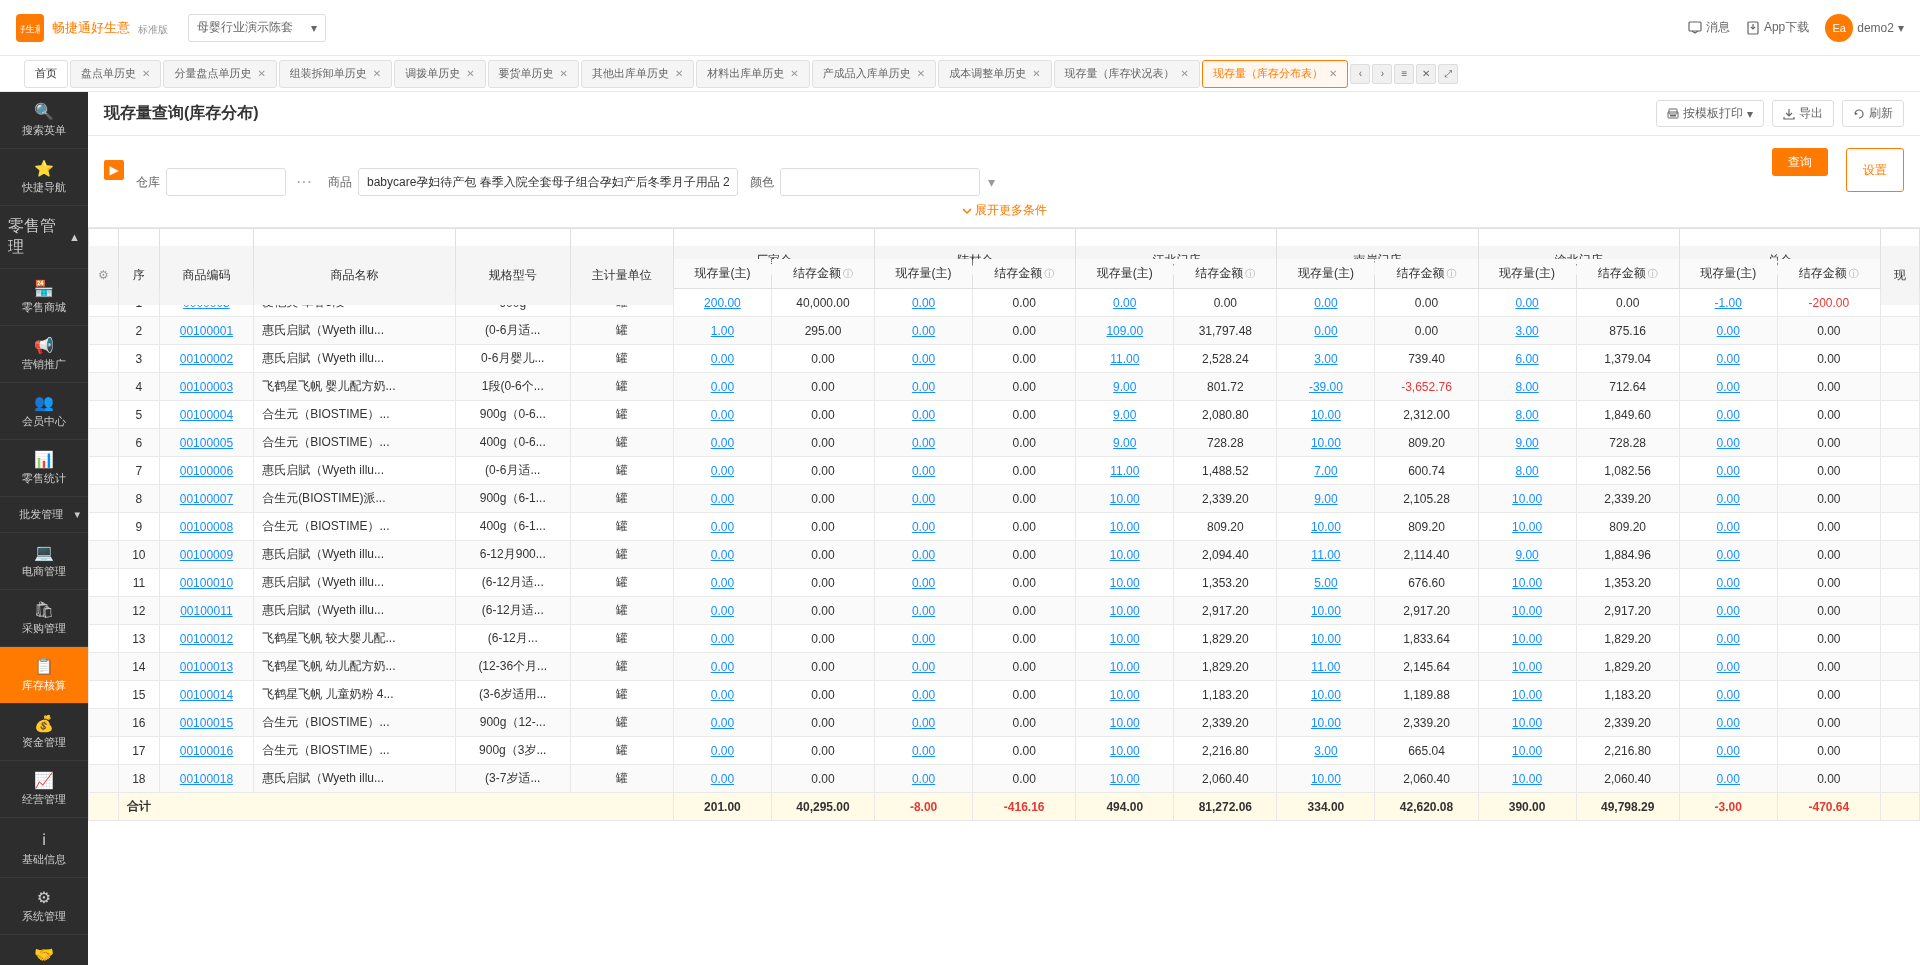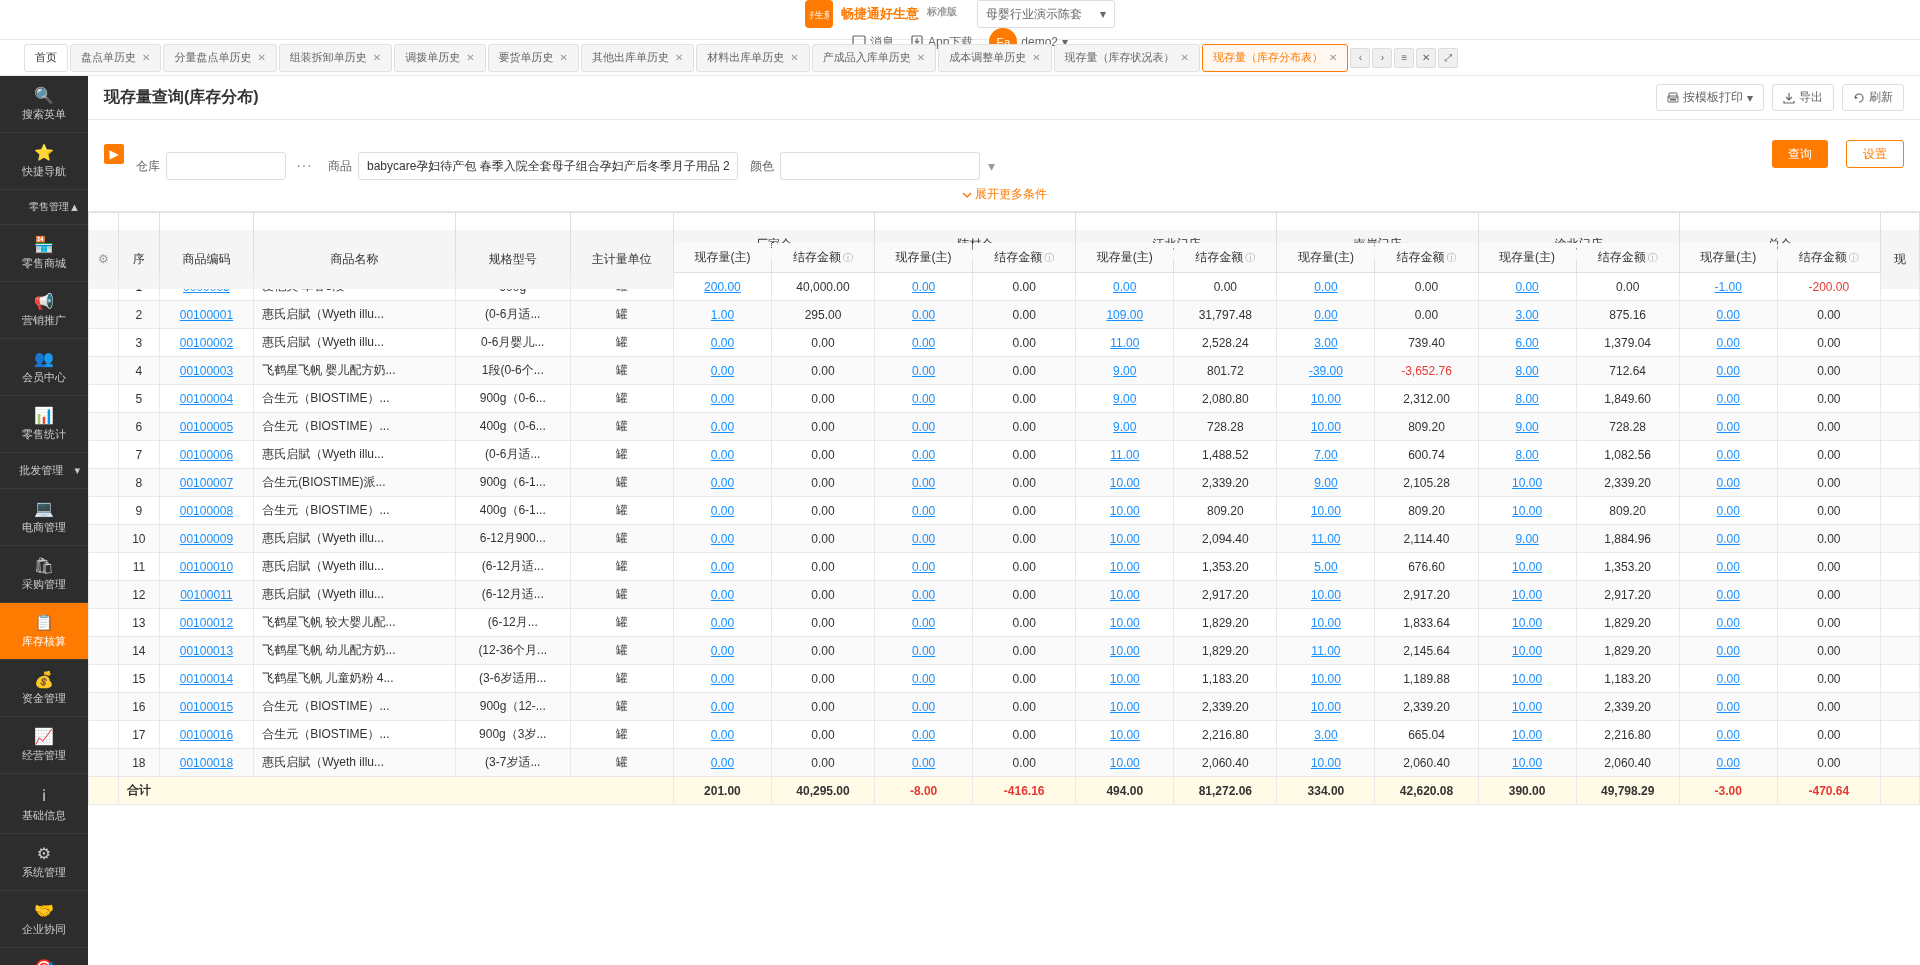--- a/index.html
+++ b/index.html
@@ -1,30 +1,29 @@
 <!DOCTYPE html>
 <html><head>
   <meta charset="utf-8">
   <style>
     * { box-sizing: border-box; margin: 0; padding: 0; }
     body { font-family: 'Microsoft YaHei', Arial, sans-serif; font-size: 12px; background: #f5f5f5; color: #333; overflow: hidden; }
     
     
     .top-bar {
       background: #fff;
-      height: 40px;
+      height: 56px;
       display: flex;
       align-items: center;
       justify-content: space-between;
       padding: 0 16px;
       border-bottom: 1px solid #e8e8e8;
-      flex-direction: column;
     }
     .top-bar-left { display: flex; align-items: center; gap: 8px; }
-    .logo { color: #ff7a00; font-weight: bold; font-size: 13px; display: flex; align-items: flex-start; gap: 4px; }
+    .logo { color: #ff7a00; font-weight: normal; font-size: 13px; display: flex; align-items: flex-end; gap: 4px; }
     .logo-icon { width: 28px; height: 28px; background: #ff7a00; border-radius: 4px; display: flex; align-items: center; justify-content: center; color: #fff; font-size: 10px; }
     .top-bar-right { display: flex; align-items: center; gap: 16px; color: #666; font-size: 12px; }
     .top-bar-right span { display: flex; align-items: center; gap: 4px; cursor: pointer; }
     .avatar { width: 28px; height: 28px; border-radius: 50%; background: #ff7a00; display: flex; align-items: center; justify-content: center; color: #fff; font-size: 11px; }
 
     
     .tab-bar {
       background: #fff;
       height: 36px;
       display: flex;
@@ -147,21 +146,21 @@
       height: 28px;
     }
     .btn-white {
       background: #fff;
       color: #ff7a00;
       border: 1px solid #ff7a00;
       border-radius: 3px;
       padding: 5px 16px;
       cursor: pointer;
       font-size: 12px;
-      height: 28px;
+      height: 44px;
     }
     .expand-btn {
       color: #ff7a00;
       cursor: pointer;
       font-size: 12px;
       display: flex;
       align-items: center;
       gap: 2px;
     }
     .expand-row { display: flex; justify-content: center; margin-top: 6px; }
@@ -337,21 +336,21 @@
   <div class="sidebar">
     <div class="sidebar-item">
       <div class="s-icon">🔍</div>
       <div>搜索英单</div>
     </div>
     <div class="sidebar-item">
       <div class="s-icon">⭐</div>
       <div>快捷导航</div>
     </div>
     <div class="sidebar-item" style="display:flex;align-items:center;padding:10px 8px;color:#ccc;">
-      <div style="font-size:10px;flex:1;text-align:right">零售管理</div>
+      <div style="font-size:16px;flex:1;text-align:left">零售管理</div>
       <span>▲</span>
     </div>
     <div class="sidebar-item">
       <div class="s-icon">🏪</div>
       <div>零售商城</div>
     </div>
     <div class="sidebar-item">
       <div class="s-icon">📢</div>
       <div>营销推广</div>
     </div>

